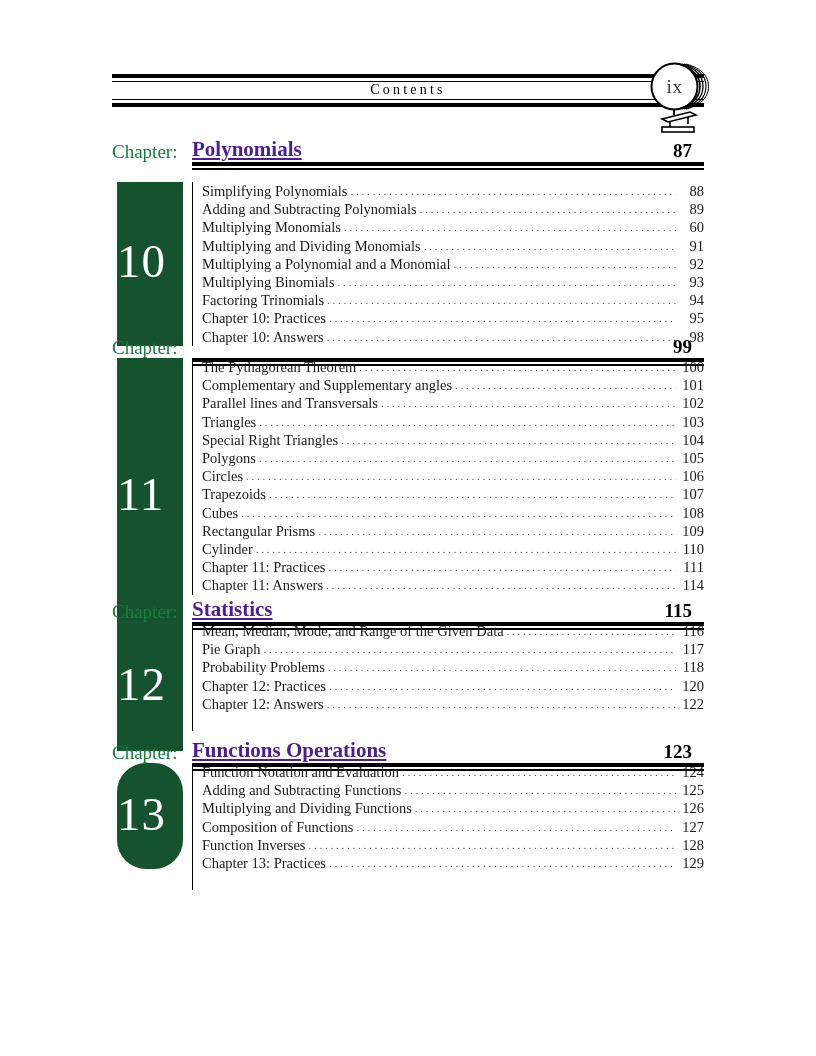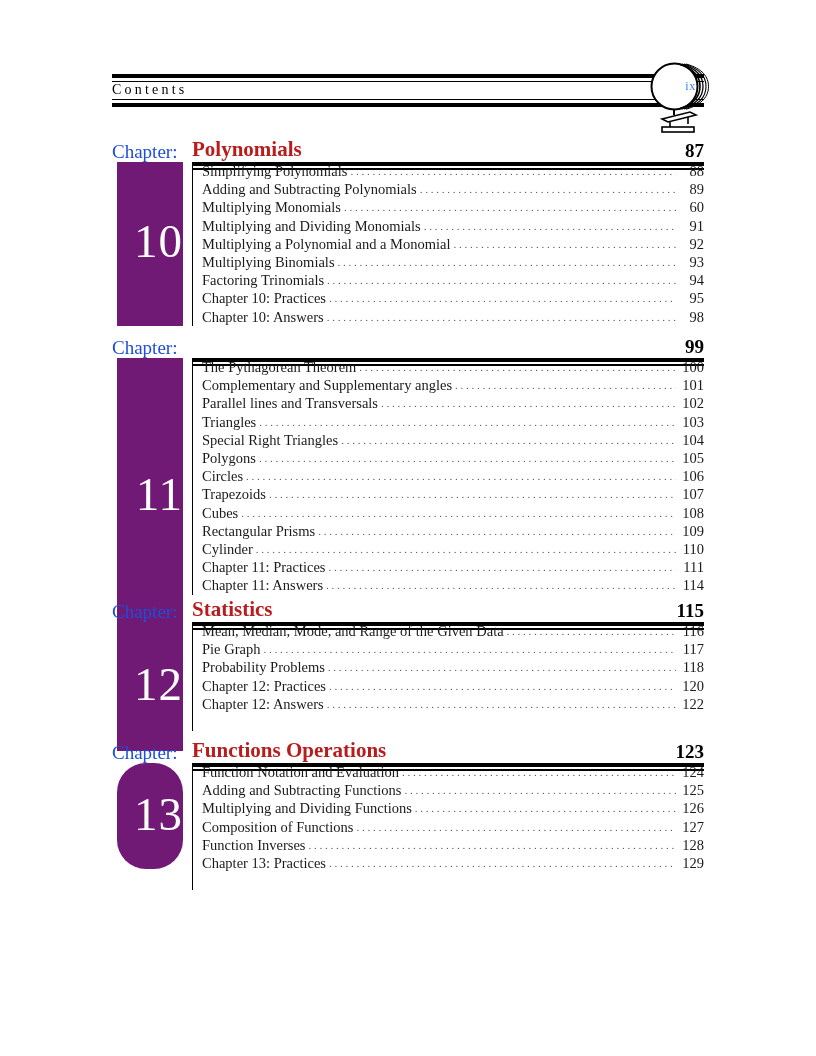--- a/index.html
+++ b/index.html
@@ -29,48 +29,49 @@
     position: absolute;
     left: 112px;
     top: 74px;
     width: 592px;
   }
   .rule-thick { height: 4px; background: #000; }
   .rule-thin  { height: 1px; background: #000; }
   .rule-gap-a { height: 3px; }
 
   .header-title {
+    text-align: center;
     font-family: "Liberation Serif", serif;
     font-size: 14px;
     letter-spacing: 3.2px;
     line-height: 14px;
     padding: 1px 0 2px 0;
     color: #000;
   }
 
   
   .globe {
     position: absolute;
     left: 650px;
     top: 62px;
     width: 72px;
     height: 76px;
   }
   .globe svg { display: block; }
   .globe-num {
     position: absolute;
-    left: 16px; top: 0;
+    left: 0; top: 0;
     width: 49px;
     height: 49px;
     display: flex;
     align-items: center;
     justify-content: center;
     font-family: "Liberation Serif", serif;
-    font-size: 12px;
-    color: #3b82f6;
+    font-size: 19px;
+    color: #404040;
     letter-spacing: 0.5px;
   }
 
   
   .chapter {
     position: absolute;
     left: 112px;
     width: 592px;
   }
 
@@ -78,36 +79,37 @@
     position: relative;
     height: 30px;
   }
   .chapter-label {
     position: absolute;
     left: 0;
     bottom: 1px;
     font-family: "Liberation Serif", serif;
     font-size: 19px;
     line-height: 19px;
-    color: #1d4ed8;
+    color: #15803d;
   }
   .chapter-title {
     position: absolute;
     left: 80px;
     bottom: 2px;
     font-family: "Liberation Serif", serif;
     font-weight: bold;
     font-size: 21px;
     line-height: 21px;
-    color: #b91c1c;
+    color: #4c1d95;
     white-space: nowrap;
+    text-decoration: underline;
   }
   .chapter-page {
     position: absolute;
-    right: 0;
+    right: 12px;
     bottom: 2px;
     font-family: "Liberation Serif", serif;
     font-weight: bold;
     font-size: 19px;
     line-height: 19px;
     color: #000;
   }
 
   
   .chapter-underline {
@@ -122,24 +124,24 @@
   
   .chapter-body {
     position: relative;
     padding-left: 80px;
   }
   .num-block {
     position: absolute;
     left: 5px;
     top: 0;
     width: 66px;
-    background: #701a75;
+    background: #14532d;
     display: flex;
     align-items: center;
-    justify-content: flex-end;
+    justify-content: flex-start;
   }
   .num-block span {
     font-family: "Liberation Serif", serif;
     font-size: 47px;
     line-height: 47px;
     color: #ffffff;
     letter-spacing: 1px;
     position: relative;
     top: -2px;
   }
@@ -223,21 +225,21 @@
         </div>
         <div class="chapter-underline">
           <div class="r1"></div>
           <div class="r2"></div>
           <div class="r3"></div>
         </div>
         <div class="chapter-body">
           <div class="num-block" style="height: 163.8px;">
             <span>10</span>
           </div>
-          <div class="entries" style="height: 163.8px;">
+          <div class="entries" style="height: 163.8px; margin-top: 20px;">
             <div class="entry">
               <span class="entry-title">Simplifying Polynomials</span>
               <span class="entry-dots"></span>
               <span class="entry-page">88</span>
             </div>
             <div class="entry">
               <span class="entry-title">Adding and Subtracting Polynomials</span>
               <span class="entry-dots"></span>
               <span class="entry-page">89</span>
             </div>

